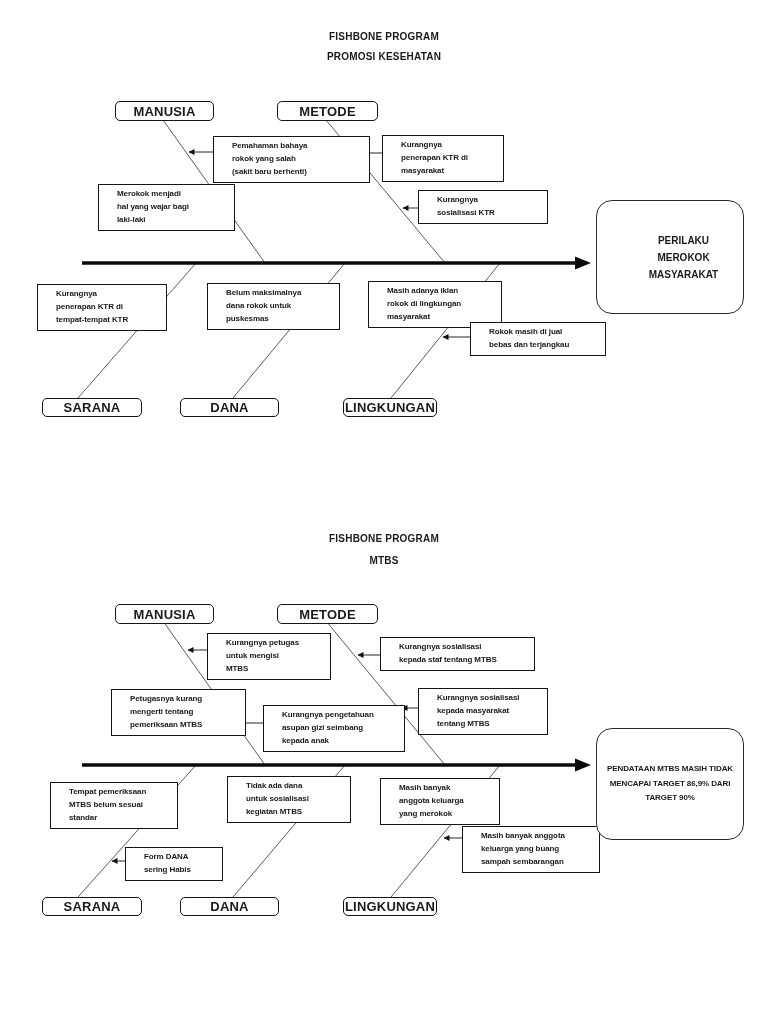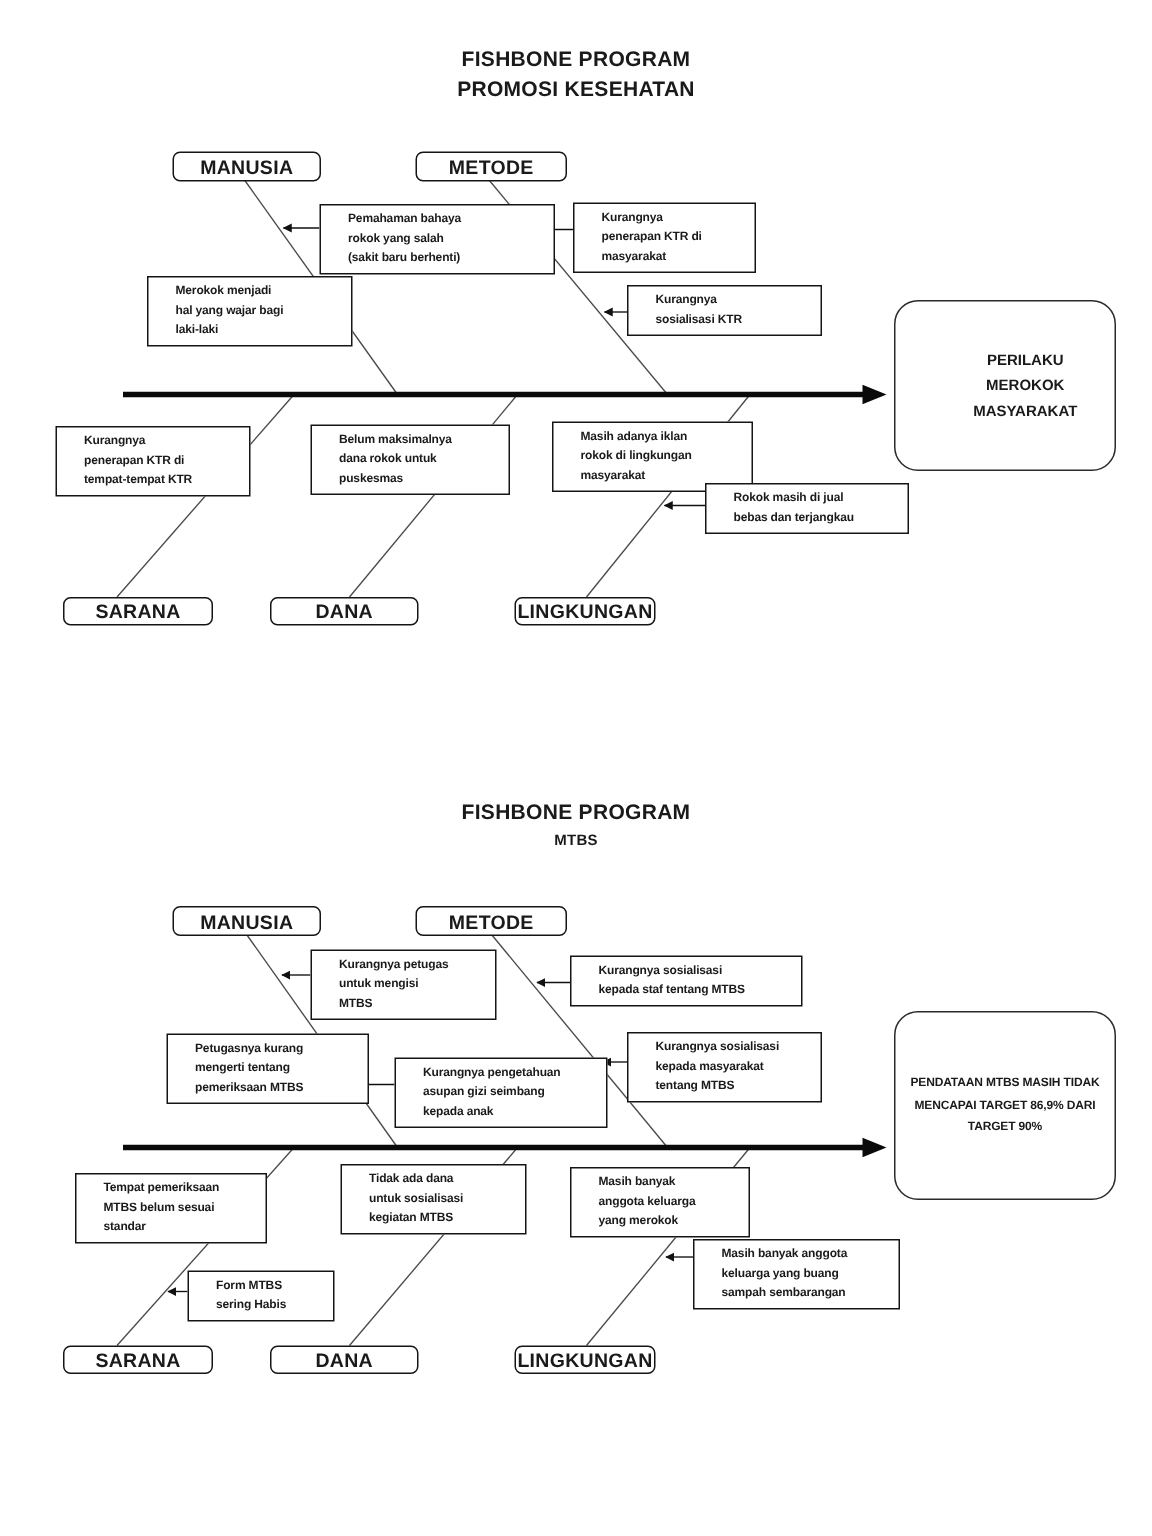--- a/index.html
+++ b/index.html
@@ -2,21 +2,21 @@
 <html><head>
 <meta charset="utf-8">
 <style>
   html,body { margin:0; padding:0; background:#fff; }
   .page {
     position:relative; width:768px; height:1024px; background:#ffffff;
     font-family:"Liberation Sans", sans-serif; color:#1a1a1a; overflow:hidden;
   }
   .ttl {
     position:absolute; left:0; width:768px; text-align:center;
-    font-weight:bold; font-size:14px; letter-spacing:.2px;
+    font-weight:bold; font-size:10px; letter-spacing:.2px;
   }
   .ttl.small { font-size:10px; }
   svg.bones { position:absolute; left:0; top:0; }
   .catbox {
     position:absolute; border:1.5px solid #151515; border-radius:5px; background:#fff;
     display:flex; align-items:center; justify-content:center;
     font-size:13px; font-weight:bold; letter-spacing:.2px;
   }
   .cause {
     position:absolute; border:1.1px solid #151515; background:#fff;
@@ -147,30 +147,30 @@
 asupan gizi seimbang
 kepada anak</div>
     <div class="cause" style="left:380px;top:637px;width:117px">Kurangnya sosialisasi
 kepada staf tentang MTBS</div>
     <div class="cause" style="left:418px;top:688px;width:92px">Kurangnya sosialisasi
 kepada masyarakat
 tentang MTBS</div>
     <div class="cause" style="left:50px;top:782px;width:90px">Tempat pemeriksaan
 MTBS belum sesuai
 standar</div>
-    <div class="cause" style="left:125px;top:847px;width:60px">Form MTBS
+    <div class="cause" style="left:125px;top:847px;width:60px">Form DANA
 sering Habis</div>
     <div class="cause" style="left:227px;top:776px;width:86px">Tidak ada dana
 untuk sosialisasi
 kegiatan MTBS</div>
     <div class="cause" style="left:380px;top:778px;width:82px">Masih banyak
 anggota keluarga
 yang merokok</div>
     <div class="cause" style="left:462px;top:826px;width:100px">Masih banyak anggota
 keluarga yang buang
 sampah sembarangan</div>
 
-    <div class="effect e2" style="left:596px;top:674px;width:148px;height:126px">PENDATAAN MTBS MASIH TIDAK
+    <div class="effect e2" style="left:596px;top:728px;width:148px;height:112px">PENDATAAN MTBS MASIH TIDAK
 MENCAPAI TARGET 86,9% DARI
 TARGET 90%</div>
   </section>
 
 </div>
 
 </body></html>

